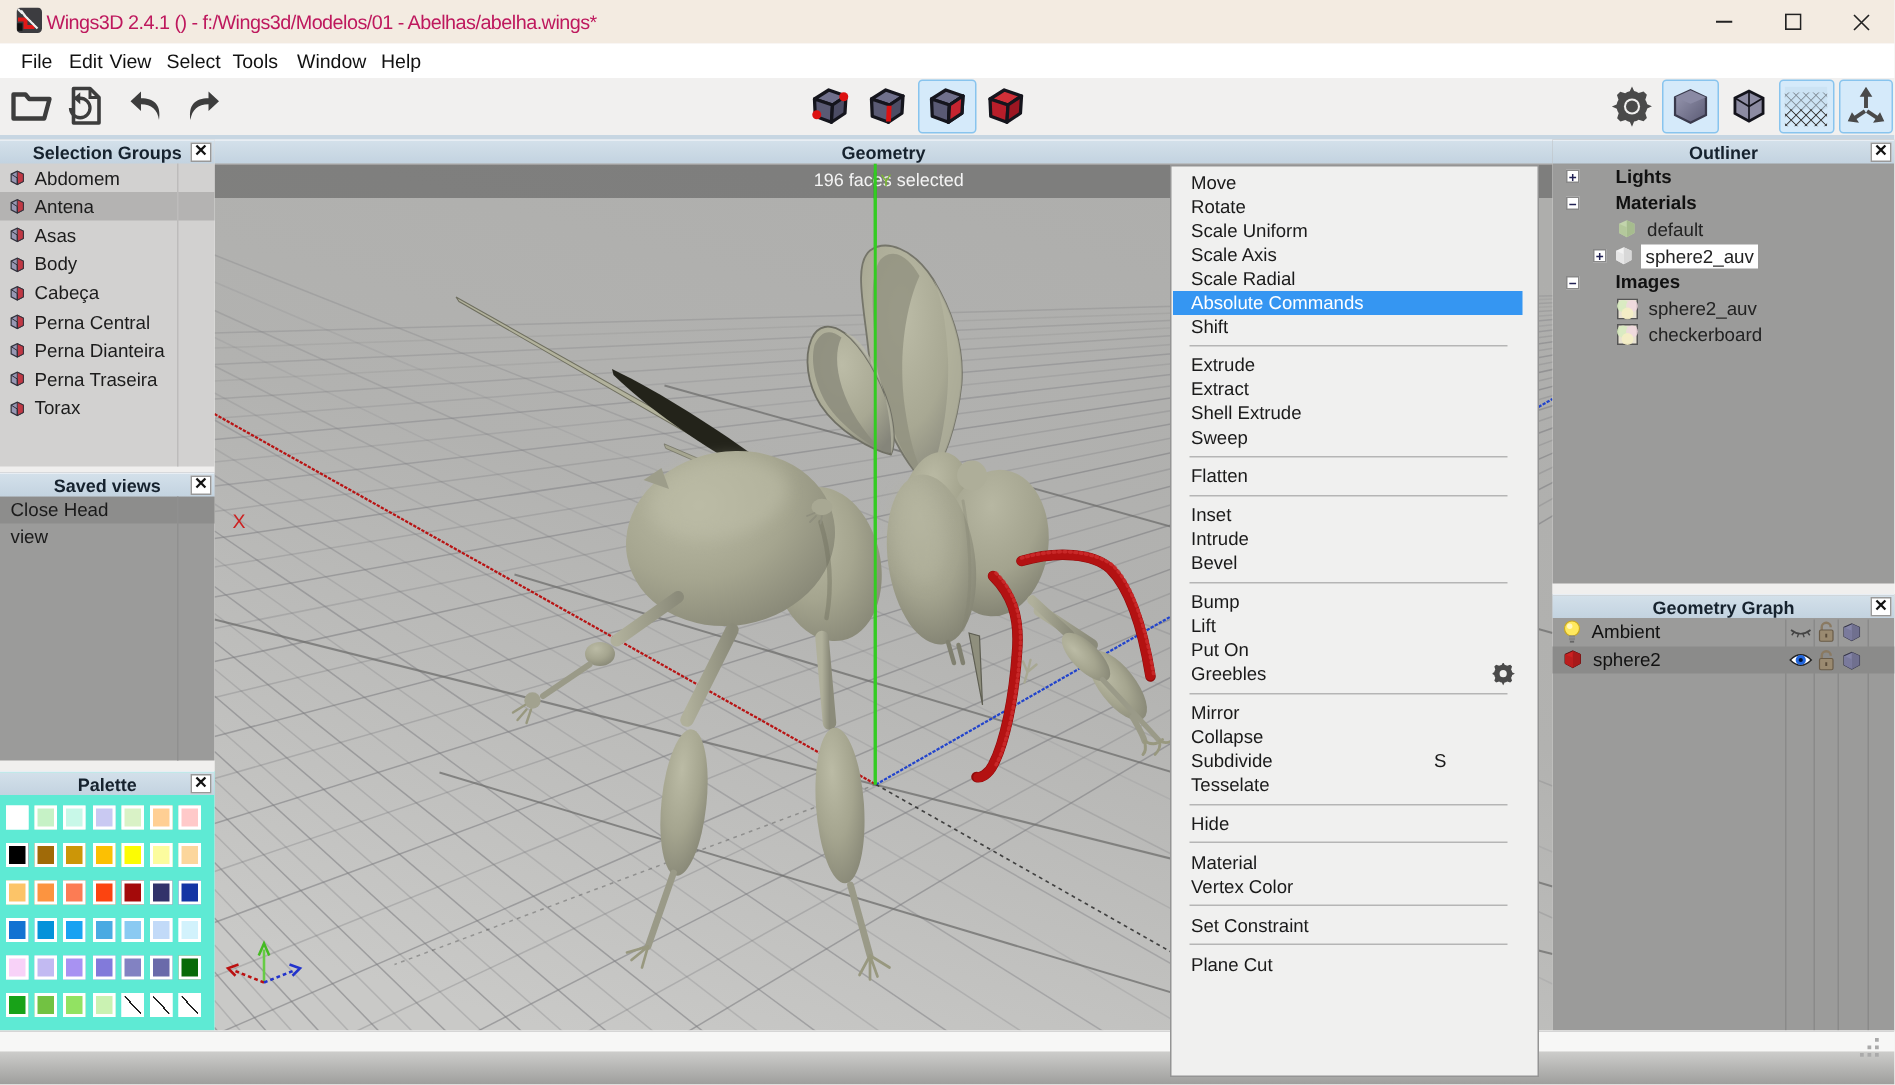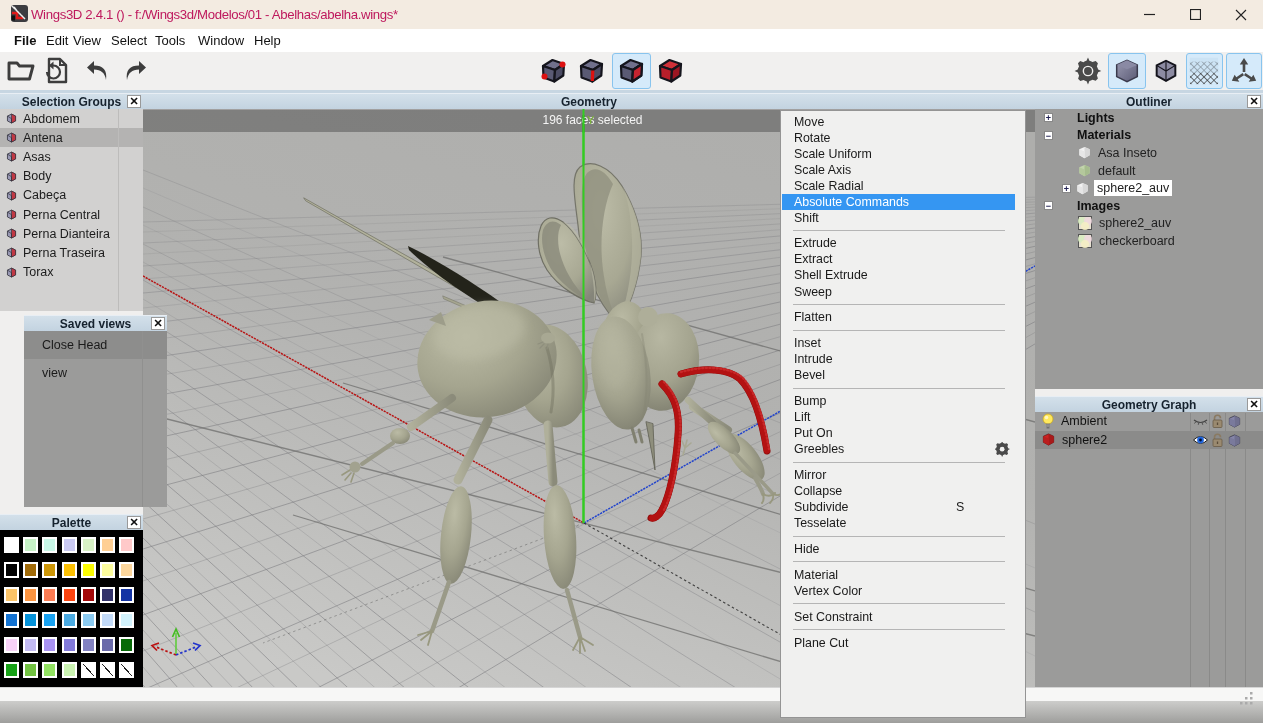--- a/index.html
+++ b/index.html
@@ -8,21 +8,21 @@
 .winbtn { position:absolute; top:0; width:46px; height:29px; display:flex; align-items:center; justify-content:center; color:#222; }
 .menubar { left:0; top:29px; width:1263px; height:23px; background:#ffffff; }
 .menubar span { position:absolute; top:4px; font-size:13px; color:#111; }
 .toolbar { left:0; top:52px; width:1263px; height:38px; background:#f1f0ef; }
 .tbsep { left:0; top:90px; width:1263px; height:3px; background:#c7d6e2; }
 .phead { background:linear-gradient(#d3e0ea,#c3d3e0); height:16px; text-align:center; font-size:12px; font-weight:bold; color:#16222e; line-height:16px; position:relative; border-top:1px solid #e8eef4; }
 .phx { position:absolute; right:2px; top:1px; width:14px; height:13px; background:#fff; border:1px solid #999; font-size:11px; font-weight:bold; line-height:11px; text-align:center; color:#111; }
 .lpanel { left:0; width:143px; }
 .srow { height:19.2px; display:flex; align-items:center; gap:5px; padding-left:5px; font-size:12.5px; color:#1c1c1c; }
 .srow.sel { background:#b4b3b2; }
-.vrow { height:28px; display:flex; align-items:center; padding-left:18px; font-size:12.5px; color:#1a1a1a; }
+.vrow { height:18px; display:flex; align-items:center; padding-left:7px; font-size:12.5px; color:#1a1a1a; }
 .vrow.sel { background:#8d8d8c; }
 .prow { display:flex; gap:4.2px; padding-left:4px; margin-bottom:9px; }
 .sw { width:15px; height:16px; border:2px solid #fff; }
 .sw.diag { background:#fff; position:relative; }
 .sw.diag::after { content:""; position:absolute; left:0; top:0; right:0; bottom:0; background:linear-gradient(to bottom left, transparent 47%, #222 47%, #222 53%, transparent 53%); }
 .geoHead { left:143px; top:93px; width:892px; height:16px; }
 .infobar { left:143px; top:109px; width:892px; height:23px; background:rgba(72,72,72,0.47); color:#f4f4f4; font-size:12px; line-height:23px; padding-left:7px;text-align:center; }
 .vpsvg { left:143px; top:110px; }
 .rpanel { left:1035px; width:228px; }
 .orow { height:17.6px; display:flex; align-items:center; font-size:12.5px; color:#222; }
@@ -61,21 +61,21 @@
       <rect x="0.5" y="0.5" width="10" height="10" fill="none" stroke="#222" stroke-width="1.2"></rect>
     </svg>
   </div>
 <div class="winbtn" style="left:1218px;">
     <svg width="12" height="12">
       <path d="M1 1 L11 11 M11 1 L1 11" stroke="#222" stroke-width="1.1"></path>
     </svg>
   </div>
 
 <div class="abs menubar">
- <span style="left:14px;font-weight:bold;">File</span>
+ <span style="left:14px;">File</span>
     <span style="left:46px;">Edit</span>
     <span style="left:73px;">View</span>
  <span style="left:111px;">Select</span>
     <span style="left:155px;">Tools</span>
     <span style="left:198px;">Window</span>
  <span style="left:254px;">Help</span>
 </div>
 
 <div class="abs toolbar">
  <div class="abs" style="left:7px; top:6px;"><svg width="28" height="24" viewBox="0 0 28 24">
@@ -465,27 +465,27 @@
     </div>
 <div class="srow">
       <svg width="13" height="13" viewBox="0 0 16 16">
         <path d="M3 5 L8 2.6 L13 5 L13 11 L8 13.6 L3 11 Z" fill="#9898b4" stroke="#33333d" stroke-width="1"></path>
         <path d="M8 2.6 L13 5 L13 11 L8 13.6 L8 8.2 Z" fill="#c03844" stroke="#33333d" stroke-width="0.8"></path>
         <path d="M3 5 L8 8.2 L8 13.6" fill="none" stroke="#2b2b33" stroke-width="0.8"></path>
       </svg>
       <span>Torax</span>
     </div>
 </div>
-<div class="abs lpanel" style="top:315px; height:192px; background:#9b9b9a;margin-left:24px;">
+<div class="abs lpanel" style="top:315px; height:192px; background:#9b9b9a;">
  <div class="phead">Saved views<span class="phx">✕</span></div>
  <div style="position:absolute; left:118px; top:16px; bottom:0; width:1px; background:#90908f;"></div>
  <div class="vrow sel">Close Head</div>
  <div class="vrow">view</div>
 </div>
-<div class="abs lpanel" style="top:514px; height:173px; background:#000000;">
+<div class="abs lpanel" style="top:514px; height:173px; background:#5eead4;">
  <div class="phead">Palette<span class="phx">✕</span></div>
  <div style="padding-top:7px;">
       <div class="prow">
         <div class="sw" style="background:#ffffff"></div>
         <div class="sw" style="background:#c6f2c6"></div>
         <div class="sw" style="background:#c8f8e8"></div>
         <div class="sw" style="background:#c9c9f2"></div>
         <div class="sw" style="background:#d9f2c6"></div>
         <div class="sw" style="background:#ffcf94"></div>
         <div class="sw" style="background:#ffc9c9"></div>
@@ -543,28 +543,20 @@
  <div class="orow" style="padding-left:9px; gap:24px;">
       <span class="pm">+</span>
       <b>Lights</b>
     </div>
  <div class="orow" style="padding-left:9px; gap:24px;">
       <span class="pm">−</span>
       <b>Materials</b>
     </div>
  <div class="orow" style="padding-left:42px; gap:6px;">
       <svg width="15" height="15" viewBox="0 0 16 16">
-        <path d="M2.5 4.5 L8 2 L13.5 4.5 L13.5 11 L8 14 L2.5 11 Z" fill="#f2f2f2"></path>
-        <path d="M8 2 L13.5 4.5 L13.5 11 L8 14 Z" fill="#d8d8d8"></path>
-        <path d="M2.5 4.5 L8 7 L8 14 L2.5 11 Z" fill="#e6e6e6"></path>
-      </svg>
-      <span>Asa Inseto</span>
-    </div>
- <div class="orow" style="padding-left:42px; gap:6px;">
-      <svg width="15" height="15" viewBox="0 0 16 16">
         <path d="M2.5 4.5 L8 2 L13.5 4.5 L13.5 11 L8 14 L2.5 11 Z" fill="#c2d4ac"></path>
         <path d="M8 2 L13.5 4.5 L13.5 11 L8 14 Z" fill="#a6bc8e"></path>
         <path d="M2.5 4.5 L8 7 L8 14 L2.5 11 Z" fill="#b4c89c"></path>
       </svg>
       <span>default</span>
     </div>
  <div class="orow" style="padding-left:27px; gap:4px;">
       <span class="pm">+</span>
       <svg width="15" height="15" viewBox="0 0 16 16">
         <path d="M2.5 4.5 L8 2 L13.5 4.5 L13.5 11 L8 14 L2.5 11 Z" fill="#f2f2f2"></path>

